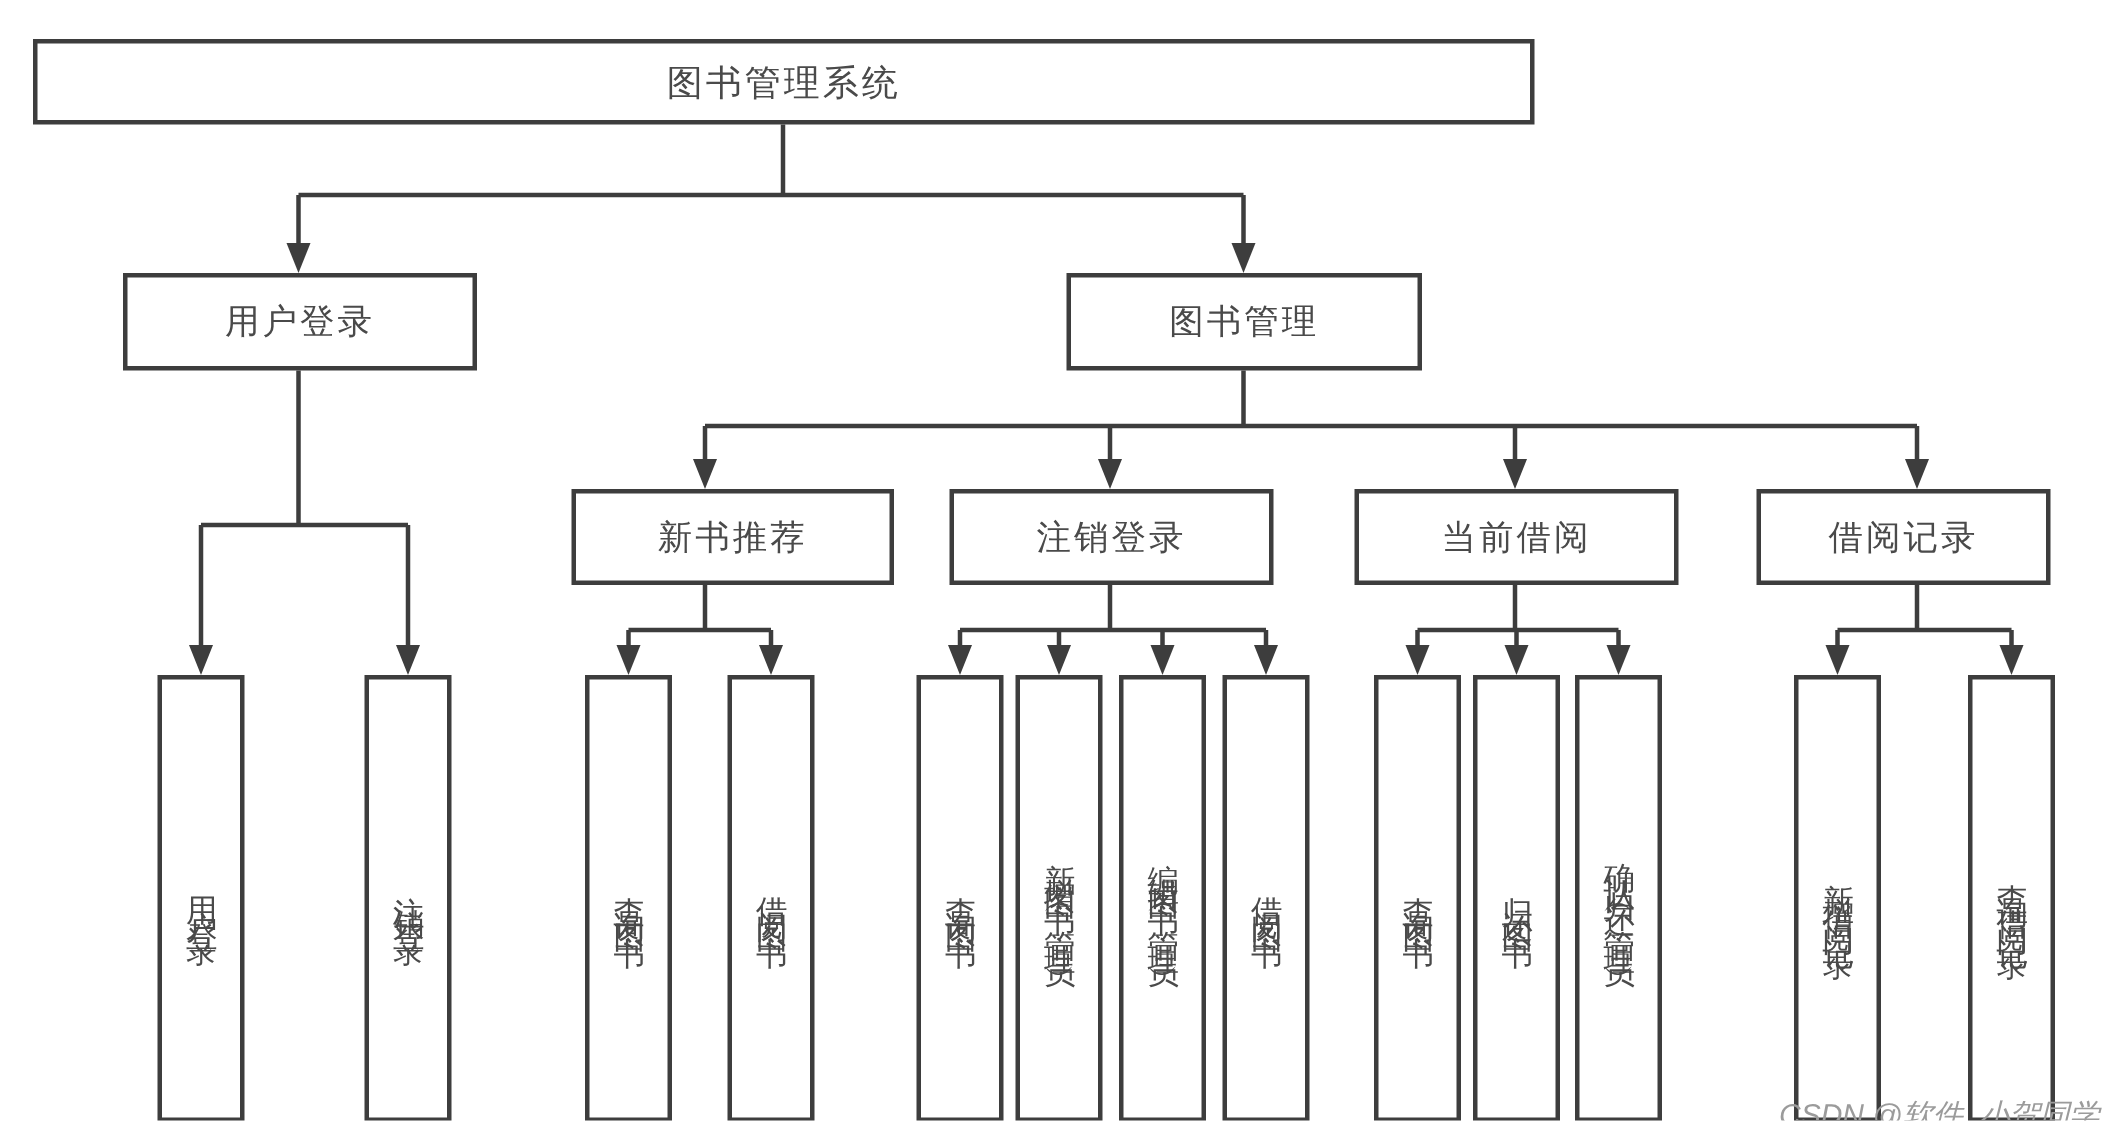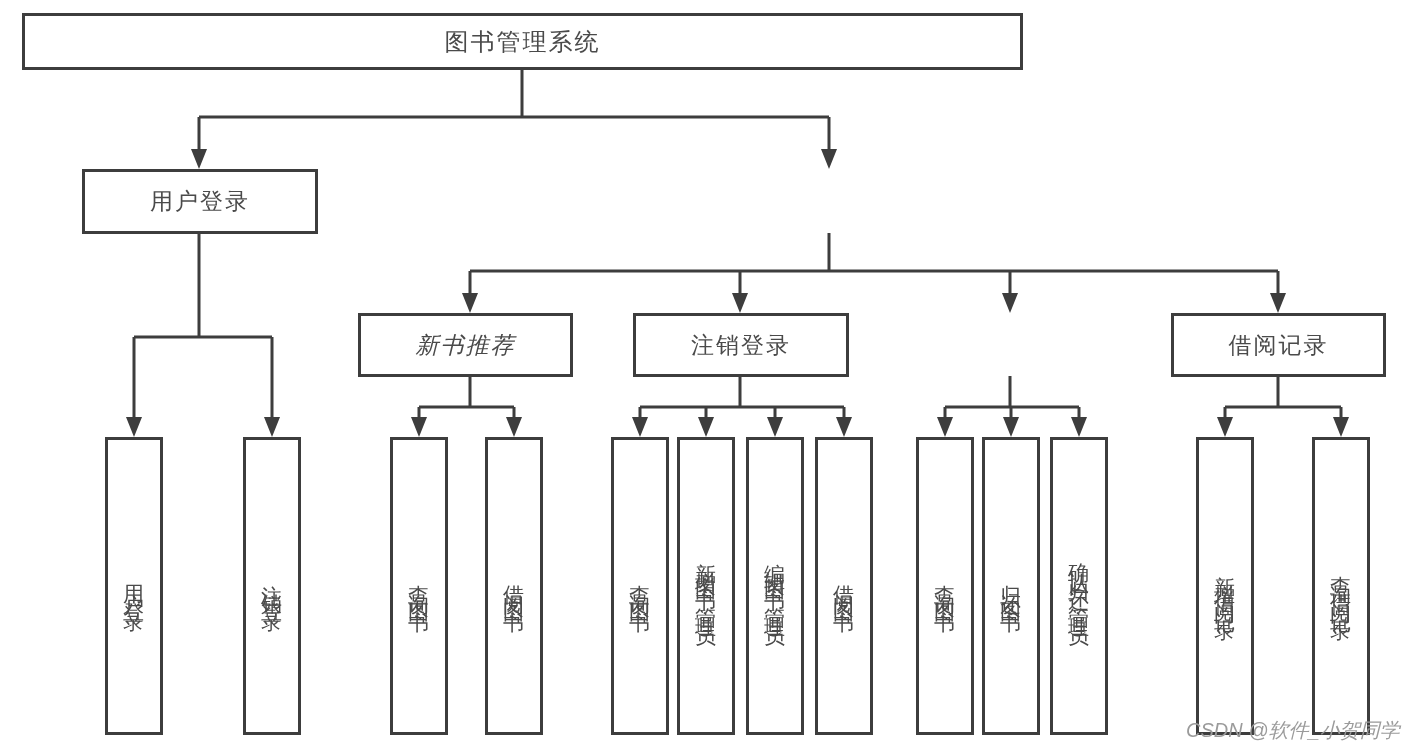--- a/index.html
+++ b/index.html
@@ -9,21 +9,21 @@
     --bg:#ffffff;
   }
   html,body{margin:0;padding:0;}
   body{
     width:1405px;height:747px;
     background:var(--bg);
     position:relative;
     overflow:hidden;
     font-family:"Liberation Sans","DejaVu Sans",sans-serif;
   }
-  .stage{position:absolute;inset:0;}
+  .stage{position:absolute;inset:0;margin-top:13px;}
   svg.connectors{position:absolute;left:0;top:0;z-index:1;}
   svg.connectors path{fill:none;stroke:var(--line);stroke-width:3;}
   svg.connectors polygon{fill:var(--line);stroke:none;}
   .box{
     position:absolute;
     box-sizing:border-box;
     border:3px solid var(--line);
     background:#fff;
     color:var(--text);
     display:flex;
@@ -99,24 +99,26 @@
     <g>
       <path d="M1278 376 V407 M1225 407 H1341 M1225 407 V420 M1341 407 V420"></path>
       <polygon points="1217,417 1233,417 1225,437"></polygon>
       <polygon points="1333,417 1349,417 1341,437"></polygon>
     </g>
   </svg>
 
   <div class="box root" style="left:22px;top:13px;width:1001px;height:57px;">图书管理系统</div>
 
   <div class="box" style="left:82px;top:169px;width:236px;height:65px;">用户登录</div>
+  <div class="box" style="left:711px;top:169px;width:237px;height:65px;">图书管理</div>
 
-  <div class="box" style="left:358px;top:313px;width:215px;height:64px;font-style:italic;">新书推荐</div>
+  <div class="box" style="left:381px;top:313px;width:215px;height:64px;">新书推荐</div>
   <div class="box" style="left:633px;top:313px;width:216px;height:64px;">注销登录</div>
-  <div class="box" style="left:1171px;top:313px;width:215px;height:64px;">借阅记录</div>
+  <div class="box" style="left:903px;top:313px;width:216px;height:64px;">当前借阅</div>
+  <div class="box" style="left:1171px;top:313px;width:196px;height:64px;">借阅记录</div>
 
   <div class="box leaf" style="left:105px;top:437px;width:58px;height:298px;">用户登录</div>
   <div class="box leaf" style="left:243px;top:437px;width:58px;height:298px;">注销登录</div>
 
   <div class="box leaf" style="left:390px;top:437px;width:58px;height:298px;">查询图书</div>
   <div class="box leaf" style="left:485px;top:437px;width:58px;height:298px;">借阅图书</div>
 
   <div class="box leaf" style="left:611px;top:437px;width:58px;height:298px;">查询图书</div>
   <div class="box leaf" style="left:677px;top:437px;width:58px;height:298px;">新增图书（管理员）</div>
   <div class="box leaf" style="left:746px;top:437px;width:58px;height:298px;">编辑图书（管理员）</div>

